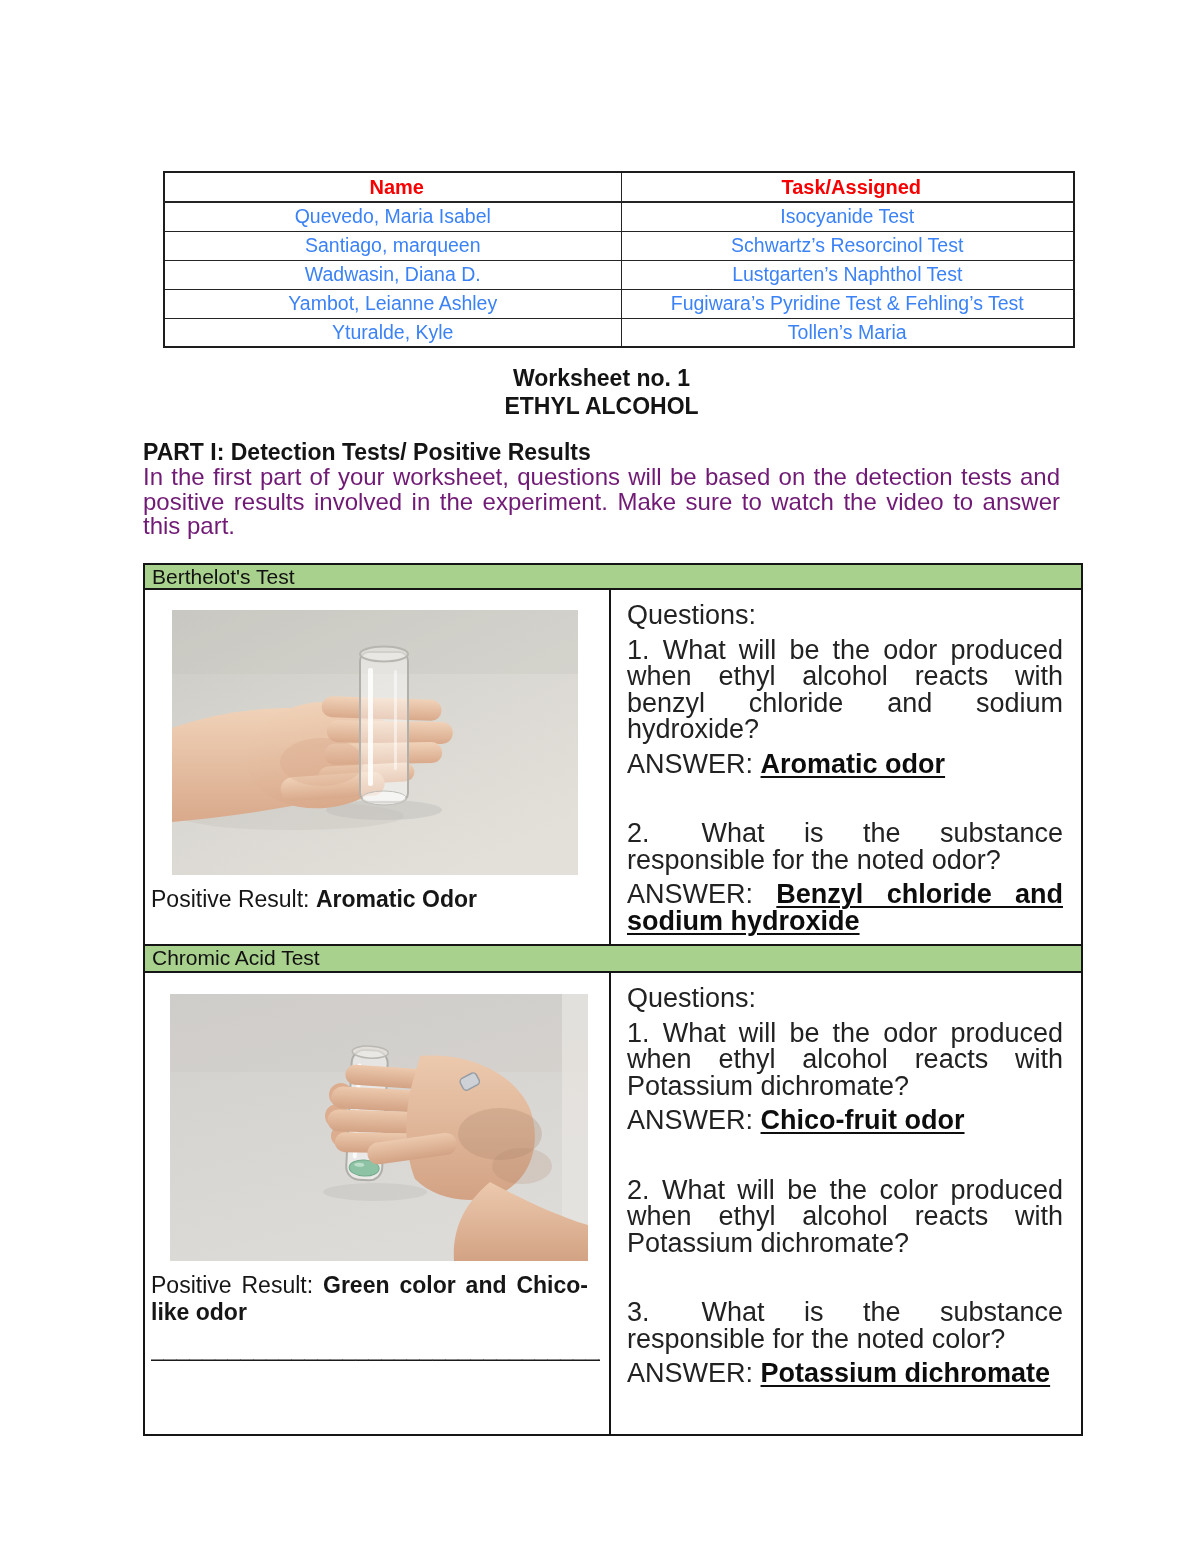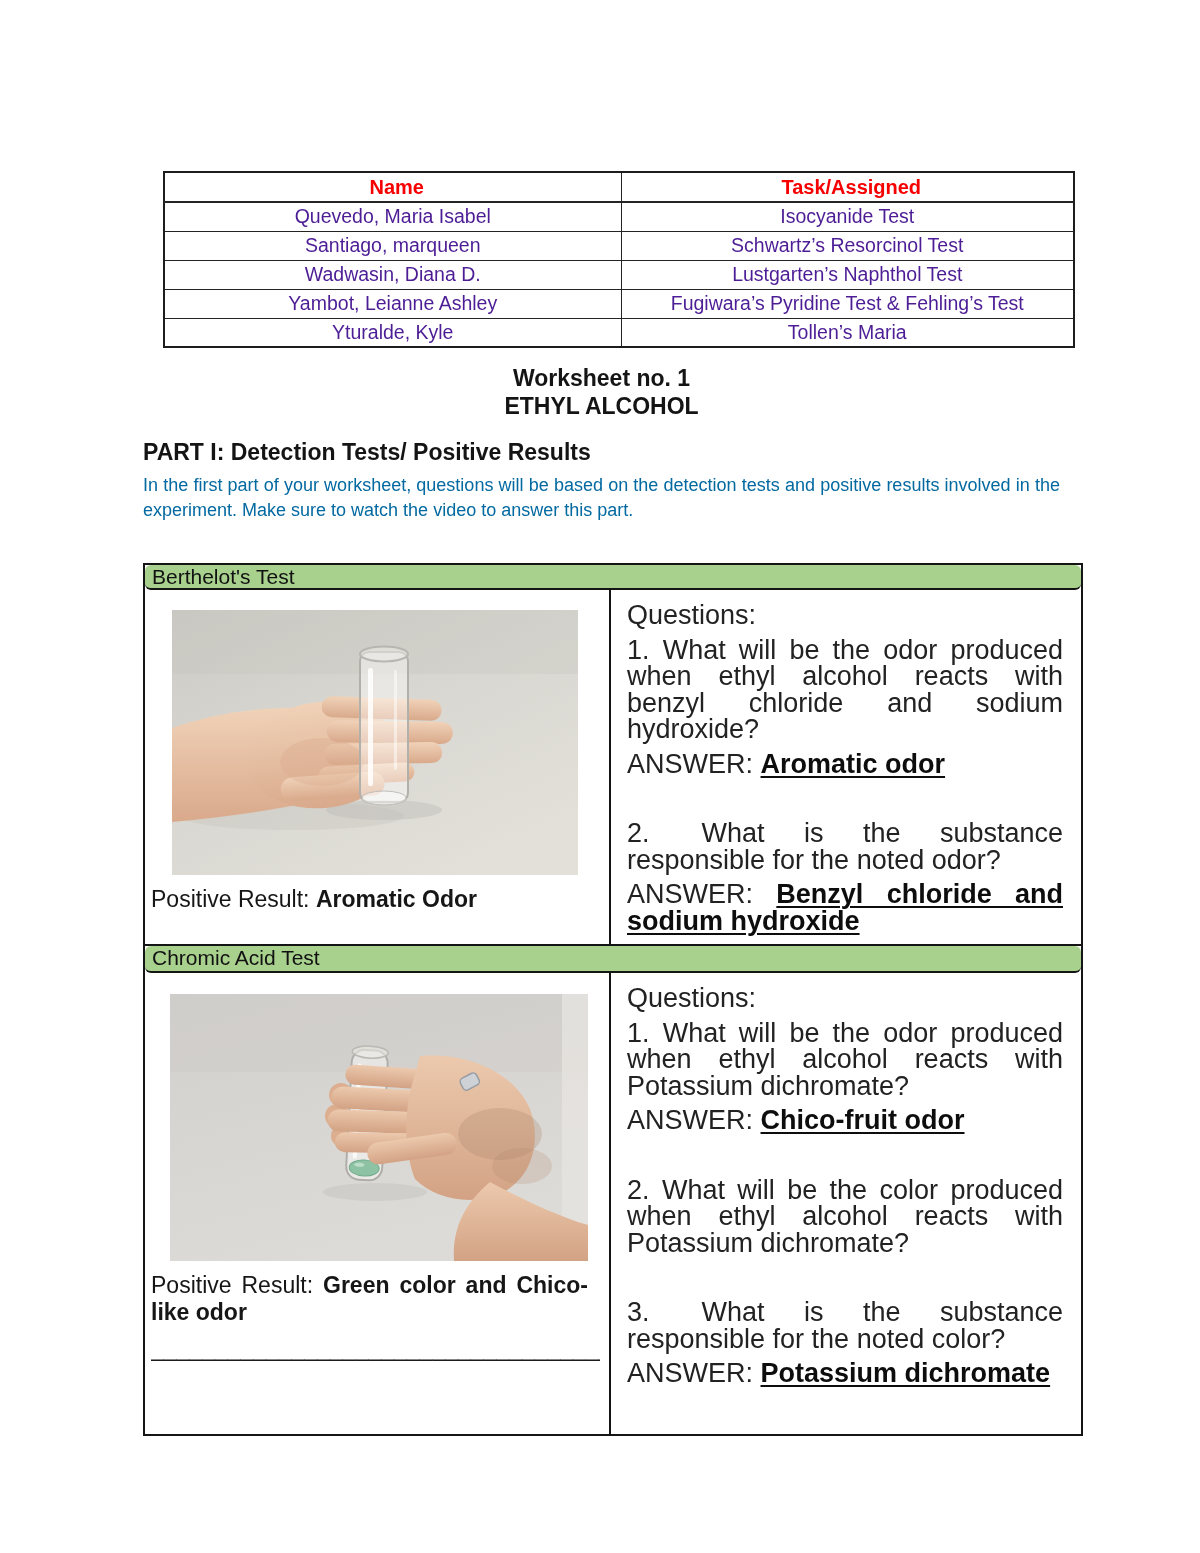--- a/index.html
+++ b/index.html
@@ -9,54 +9,53 @@
   }
   *{box-sizing:border-box;}
 
   
   .roster{
     position:absolute;left:163px;top:171px;width:912px;
     border-collapse:collapse;table-layout:fixed;
   }
   .roster th,.roster td{
     border:1.8px solid #242424;text-align:center;vertical-align:middle;
-    padding:0;font-size:19.5px;color:#4c1d95;
+    padding:0;font-size:19.5px;color:#3b82f6;
   }
   .roster th{
     color:#f60000;font-weight:bold;height:30px;font-size:20px;
     border-bottom:2.6px solid #242424;
     padding-left:8px;
   }
   .roster td{height:29px;}
   .roster{border:2.4px solid #1d1d1d;}
 
   
   .title-block{
     position:absolute;left:143px;top:364px;width:917px;text-align:center;
     font-weight:bold;font-size:23px;line-height:28px;color:#141414;
   }
   .part-heading{
     position:absolute;left:143px;top:439px;width:917px;
     font-weight:bold;font-size:23px;color:#141414;
   }
   .part-desc{
     position:absolute;left:143px;top:465px;width:917px;
-    font-size:18px;line-height:24.6px;text-align:justify;color:#0369a1;margin-top:8px;
+    font-size:24px;line-height:24.6px;text-align:justify;color:#701a75;
   }
 
   
   .main-table{
     position:absolute;left:143px;top:563px;width:940px;
     border:2.4px solid #151515;background:#fff;
   }
   .band{
     background:#a9d18e;height:25px;border-bottom:2.2px solid #151515;
     font-size:21px;line-height:22px;padding:1px 0 0 7px;color:#111;
     overflow:hidden;
-    border-radius:6px;
   }
   .band.second{height:27px;border-top:0;}
   .content{display:flex;overflow:hidden;}
   .content.row-berthelot{height:356px;border-bottom:2.2px solid #151515;}
   .content.row-chromic{height:461px;}
   .cell-left{width:466px;border-right:2.2px solid #151515;overflow:hidden;}
   .cell-right{flex:1;padding:4px 10px 0 8px;overflow:hidden;}
 
   .photo{display:block;}
   .photo.one{margin:20px 0 0 27px;width:406px;height:265px;}

